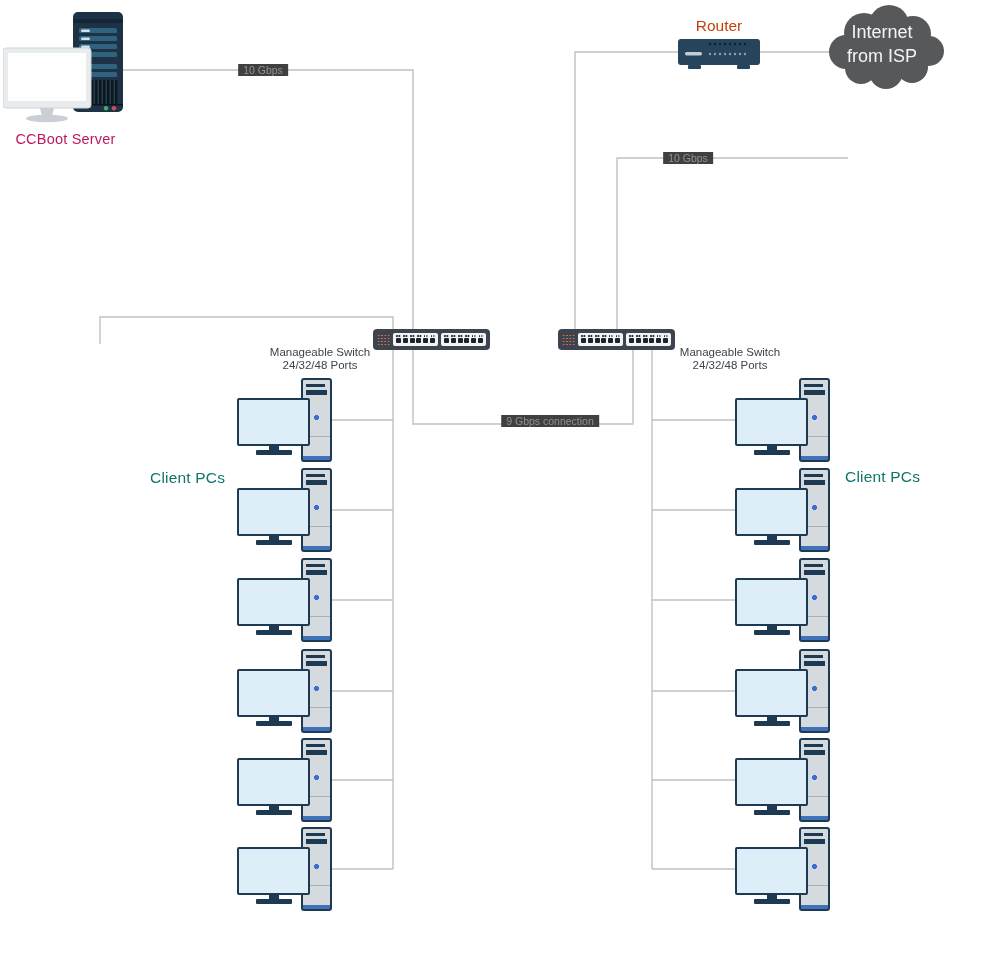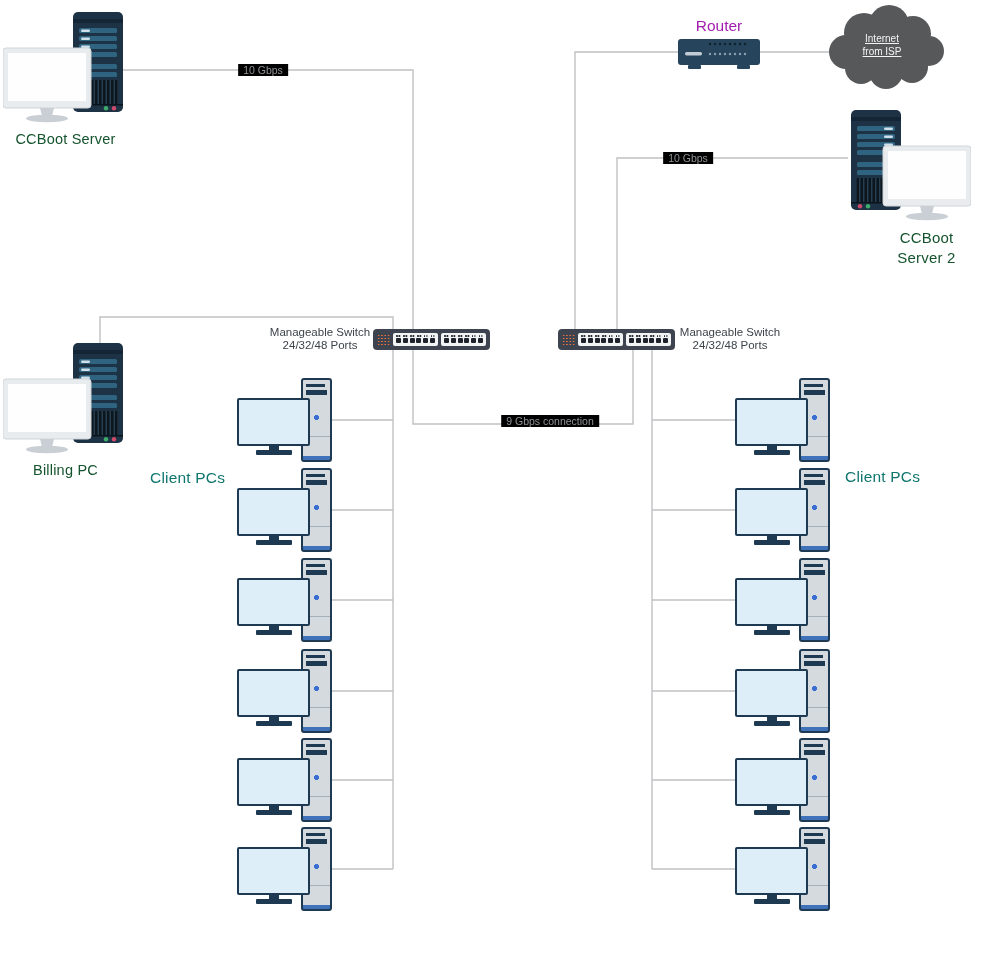--- a/index.html
+++ b/index.html
@@ -3,21 +3,21 @@
 <meta charset="utf-8">
 <style>
   * { margin:0; padding:0; box-sizing:border-box; }
   body { background:#ffffff; font-family:"Liberation Sans", sans-serif; }
   .canvas { position:relative; width:999px; height:970px; background:#ffffff; overflow:hidden; }
 
   .lines-svg { position:absolute; left:0; top:0; z-index:1; }
 
   .node { position:absolute; z-index:2; width:125px; text-align:center; }
   .node svg { display:block; }
-  .node-label { margin-top:7px; font-size:14.5px; color:#14532d; letter-spacing:.2px; }
+  .node-label { margin-top:7px; font-size:14.5px; color:#be185d; letter-spacing:.2px; }
   .multiline { white-space:pre-line; }
 
   .client-pc { position:absolute; z-index:2; width:95px; height:84px; }
   .pc-tower { position:absolute; left:64px; top:0; width:31px; height:84px;
     background-color:#d5dade; border:2px solid #1e3a52; border-radius:3px;
     background-image:
       linear-gradient(#1e3a52,#1e3a52),
       linear-gradient(#1e3a52,#1e3a52),
       radial-gradient(circle,#3a6ed2 46%, rgba(0,0,0,0) 52%),
       linear-gradient(#a6b0b8,#a6b0b8),
@@ -39,34 +39,34 @@
     background-size:3.3px 3px; }
   .port-panel { flex:1; height:13px; background:#f2f3f4; border-radius:2px;
     display:flex; align-items:flex-start; justify-content:space-evenly; padding:1px 1px; }
   .port { width:5px; height:10px; position:relative; }
   .port::before { content:""; position:absolute; top:1px; left:0.6px; width:1.6px; height:1.6px;
     border-radius:50%; background:#1e232b; box-shadow:2.4px 0 0 #1e232b; }
   .port::after { content:""; position:absolute; left:0; bottom:1px; width:5px; height:5.5px;
     border-radius:1px; background:#1e232b; }
 
   .switch-label { position:absolute; z-index:2; width:116px; text-align:center;
-    font-size:11.5px; line-height:1.15; color:#3d434a; }
+    font-size:11.5px; line-height:1.15; color:#3d434a;margin-top:20px; }
 
   .client-label { position:absolute; z-index:2; font-size:15.5px; color:#0f766e; letter-spacing:.2px; }
 
   .link-label { position:absolute; z-index:3; transform:translate(-50%,-50%);
-    font-size:10.5px; color:#8f9295; background:#000000; padding:0 5px; white-space:nowrap; }
+    font-size:10.5px; color:#8f9295; background:#404040; padding:0 5px; white-space:nowrap; }
 
   .router-wrap { position:absolute; z-index:2; left:678px; top:39px; width:82px; }
   .router-label { position:absolute; bottom:100%; left:0; right:0; margin-bottom:4px;
-    text-align:center; font-size:15.5px; color:#a21caf; }
+    text-align:center; font-size:15.5px; color:#c2410c; }
 
   .cloud-wrap { position:absolute; z-index:2; left:816px; top:4px; width:132px; height:90px; }
   .cloud-text { position:absolute; inset:0; display:flex; align-items:center; justify-content:center;
-    text-align:center; font-size:10px; line-height:1.32; color:#f3f4f4; padding-bottom:8px;text-decoration:underline; }
+    text-align:center; font-size:18px; line-height:1.32; color:#f3f4f4; padding-bottom:8px; }
 </style>
 </head>
 <body>
 
 <div class="canvas">
 
   <svg width="0" height="0" style="position:absolute" aria-hidden="true">
     <defs>
       <pattern id="vent" width="4" height="24" patternUnits="userSpaceOnUse">
         <rect width="4" height="24" fill="#0c161f"></rect>
@@ -121,34 +121,21 @@
     </g>
   </svg>
 
   <div class="node" style="left:3px; top:12px;">
     <svg width="125" height="112">
         <use href="#server-icon"></use>
       </svg>
     <div class="node-label">CCBoot Server</div>
   </div>
 
-  <div class="node" style="left:3px; top:343px;">
-    <svg width="125" height="112">
-        <use href="#server-icon"></use>
-      </svg>
-    <div class="node-label">Billing PC</div>
-  </div>
-
-  <div class="node" style="left:846px; top:110px;">
-    <svg width="125" height="112">
-        <use href="#server-icon" transform="translate(125,0) scale(-1 1)"></use>
-      </svg>
-    <div class="node-label multiline" style="margin-left:36px; margin-top:6px; font-size:15px; line-height:1.3;">CCBoot
-Server 2</div>
-  </div>
+
 
   <div class="router-wrap">
     <div class="router-label">Router</div>
     <svg width="82" height="32">
       <rect x="0" y="0" width="82" height="26" rx="3" fill="#26445c"></rect>
       <g fill="#0f2230">
         <circle cx="32" cy="5" r="1.2"></circle>
           <circle cx="37" cy="5" r="1.2"></circle>
           <circle cx="42" cy="5" r="1.2"></circle>
         <circle cx="47" cy="5" r="1.2"></circle>

